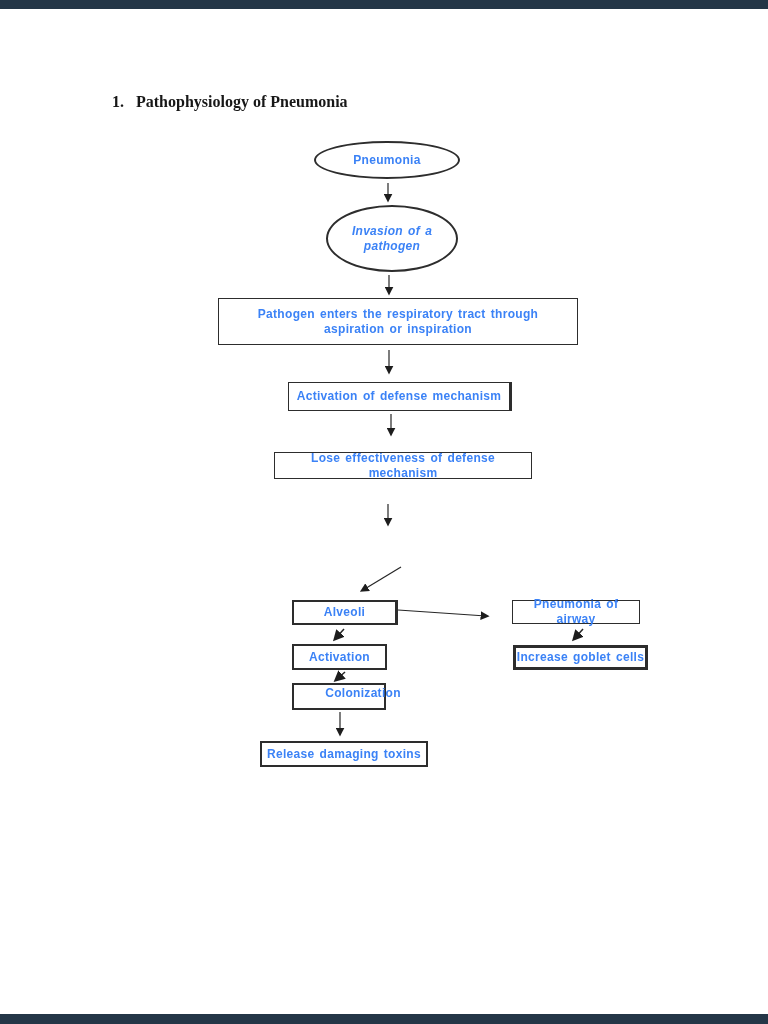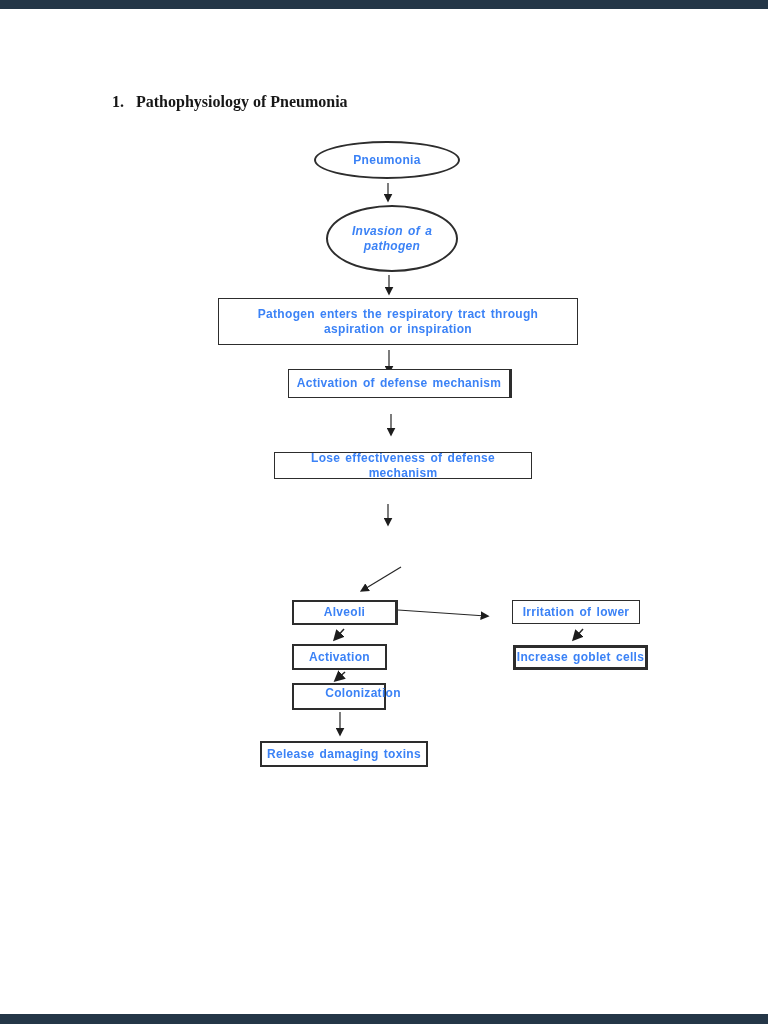--- a/index.html
+++ b/index.html
@@ -32,21 +32,21 @@
     letter-spacing:0.3px;word-spacing:1.5px;
   }
   .ellipse{border-radius:50%;}
   .thin{border-width:1.5px;}
   .thick{border-width:3px;}
   .rightheavy{border-right-width:3px;}
   .toptext{align-items:flex-start;padding-top:1px;}
   #n-pneumonia   {left:314px;top:141px;width:146px;height:38px;}
   #n-invasion    {left:326px;top:205px;width:132px;height:67px;}
   #n-pathogen    {left:218px;top:298px;width:360px;height:47px;padding:0 8px;}
-  #n-activation  {left:288px;top:369px;width:224px;height:29px;}
+  #n-activation  {left:288px;top:382px;width:224px;height:29px;}
   #n-lose        {left:274px;top:452px;width:258px;height:27px;}
   #n-penetrate   {left:233px;top:536px;width:345px;height:29px;}
   #n-alveoli     {left:292px;top:600px;width:106px;height:25px;}
   #n-irritation  {left:512px;top:600px;width:128px;height:24px;}
   #n-multiplies  {left:292px;top:644px;width:95px;height:26px;}
   #n-increase    {left:513px;top:645px;width:135px;height:25px;}
   #n-colonization{left:292px;top:683px;width:94px;height:27px;padding-left:48px;}
   #n-release     {left:260px;top:741px;width:168px;height:26px;}
   .arrow-layer{position:absolute;left:0;top:0;pointer-events:none;}
   .arrow{stroke:#262626;stroke-width:1.2px;fill:none;}
@@ -103,21 +103,21 @@
   <div class="node thin" id="n-lose">
     <span>Lose effectiveness of defense mechanism</span>
   </div>
 
 
   <div class="node rightheavy" id="n-alveoli">
     <span>Alveoli</span>
   </div>
 
   <div class="node thin" id="n-irritation">
-    <span>Irritation of lower</span>
+    <span>Pneumonia of airway</span>
   </div>
 
   <div class="node" id="n-multiplies">
     <span>Activation</span>
   </div>
 
   <div class="node thick" id="n-increase">
     <span>Increase goblet cells</span>
   </div>
 

